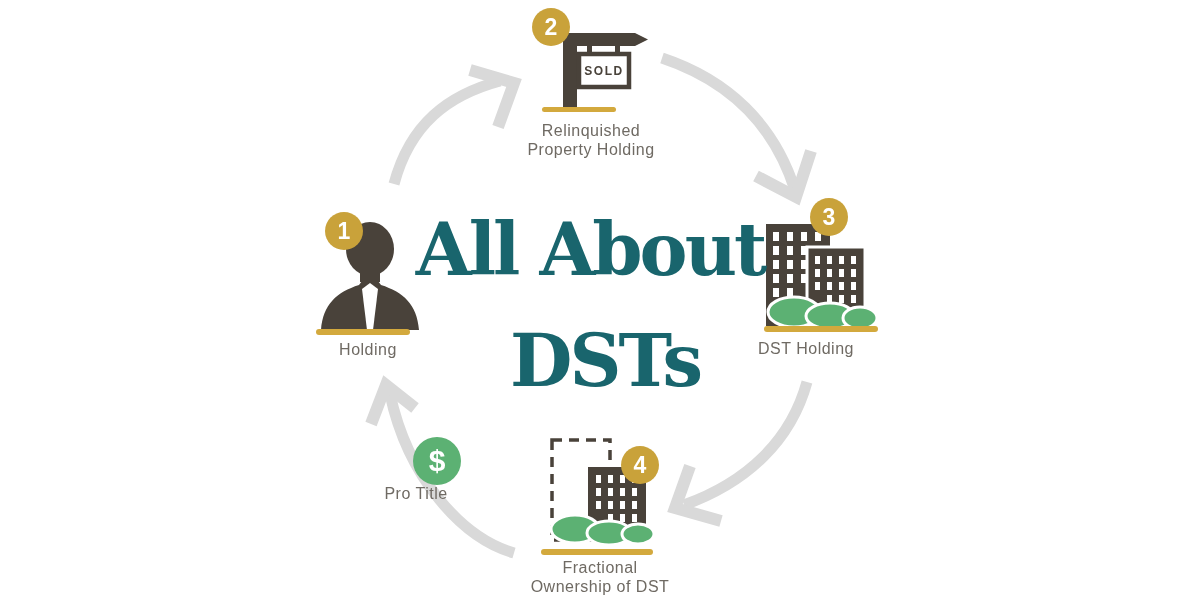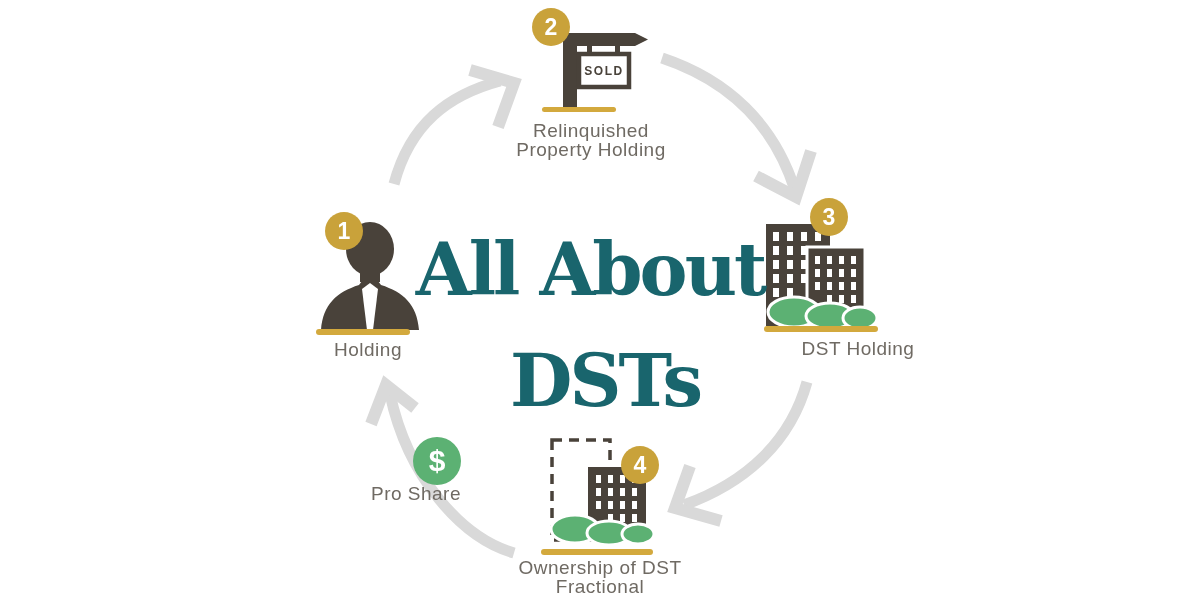--- a/index.html
+++ b/index.html
@@ -15,34 +15,34 @@
   .badge{
     position:absolute;z-index:5;width:38px;height:38px;border-radius:50%;
     background:#c9a23a;color:#ffffff;display:flex;align-items:center;justify-content:center;
     font-size:23px;font-weight:bold;font-family:"Liberation Sans",sans-serif;
   }
   
   .underline{position:absolute;z-index:3;background:#d3a93d;border-radius:3px;height:6px;}
   
   .step-label{
     position:absolute;z-index:4;text-align:center;color:#6f6a63;
-    font-size:19px;line-height:19px;letter-spacing:0.5px;font-weight:500;
+    font-size:16px;line-height:19px;letter-spacing:0.5px;font-weight:500;
   }
   .icon-svg{position:absolute;z-index:2;}
   
   .dollar{
     position:absolute;z-index:4;width:48px;height:48px;border-radius:50%;
     background:#5cb173;color:#ffffff;display:flex;align-items:center;justify-content:center;
     font-size:30px;font-weight:bold;
   }
   
   .title-line{
     position:absolute;z-index:4;text-align:center;color:#19656d;
     font-family:"DejaVu Serif","Liberation Serif",serif;font-weight:bold;
-    font-size:72px;line-height:86px;letter-spacing:-3px;margin-top:20px;
+    font-size:72px;line-height:86px;letter-spacing:-3px;
   }
   .sold-text{
     font-family:"Liberation Sans",sans-serif;font-weight:bold;font-size:12px;
     letter-spacing:1.5px;fill:#49423a;
   }
 </style>
 </head>
 <body>
 
 <div class="canvas">
@@ -133,21 +133,21 @@
         <rect x="89" y="75" width="5" height="8"></rect>
     </g>
     <g fill="#5cb173" stroke="#ffffff" stroke-width="3">
       <ellipse cx="32" cy="92" rx="26" ry="15"></ellipse>
       <ellipse cx="68" cy="96" rx="24" ry="13"></ellipse>
       <ellipse cx="98" cy="98" rx="17" ry="11"></ellipse>
     </g>
   </svg>
   <div class="badge" style="left:810px;top:198px">3</div>
   <div class="underline" style="left:764px;top:326px;width:114px"></div>
-  <div class="step-label" style="left:758px;top:339px;width:200px">
+  <div class="step-label" style="left:706px;top:339px;width:200px">
     <div>DST Holding</div>
   </div>
 
   <svg class="icon-svg" style="left:545px;top:435px" width="112" height="114" viewBox="0 0 112 114">
     <rect x="7" y="5" width="58" height="100" fill="#ffffff" stroke="#49423a" stroke-width="3.5" stroke-dasharray="10 7"></rect>
     <rect x="43" y="32" width="58" height="72" fill="#49423a"></rect>
     <g fill="#ffffff">
       <rect x="51" y="40" width="5" height="8"></rect>
         <rect x="63" y="40" width="5" height="8"></rect>
         <rect x="75" y="40" width="5" height="8"></rect>
@@ -166,25 +166,25 @@
     </g>
     <g fill="#5cb173" stroke="#ffffff" stroke-width="3">
       <ellipse cx="30" cy="94" rx="24" ry="14"></ellipse>
       <ellipse cx="64" cy="98" rx="22" ry="12"></ellipse>
       <ellipse cx="93" cy="99" rx="16" ry="10"></ellipse>
     </g>
   </svg>
   <div class="badge" style="left:621px;top:446px">4</div>
   <div class="underline" style="left:541px;top:549px;width:112px"></div>
   <div class="step-label" style="left:500px;top:558px;width:200px">
+    <div>Fractional</div>
     <div>Ownership of DST</div>
-    <div>Fractional</div>
   </div>
 
   <div class="dollar" style="left:413px;top:437px">$</div>
   <div class="step-label" style="left:316px;top:484px;width:200px">
-    <div>Pro Share</div>
+    <div>Pro Title</div>
   </div>
 
   <div class="title-line" style="left:340px;top:207px;width:500px">All About</div>
   <div class="title-line" style="left:355px;top:318px;width:500px">DSTs</div>
 
 </div>
 
 </body></html>

